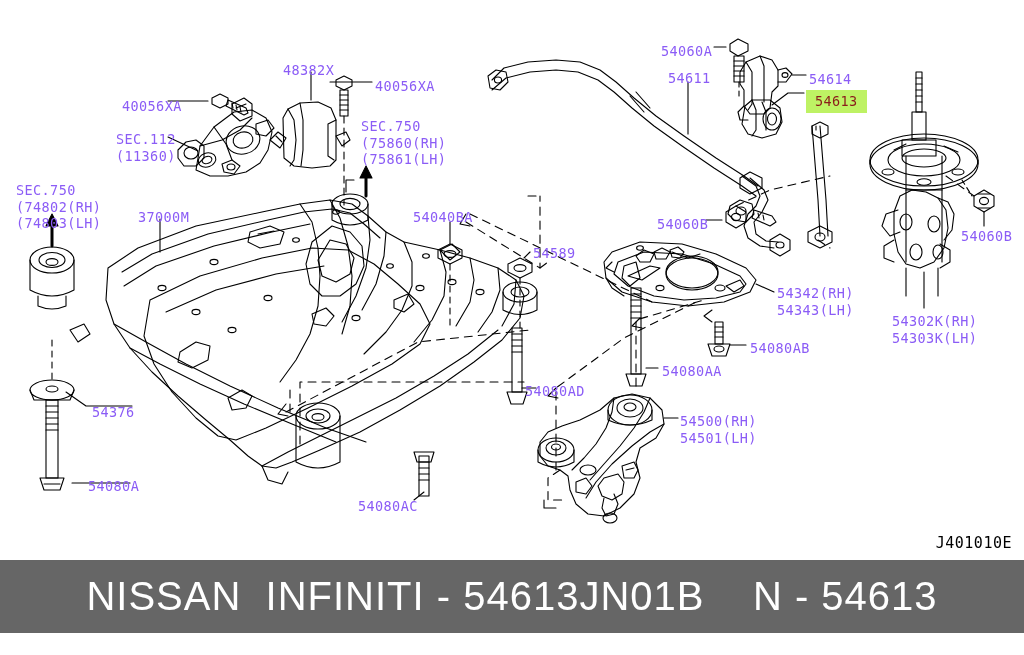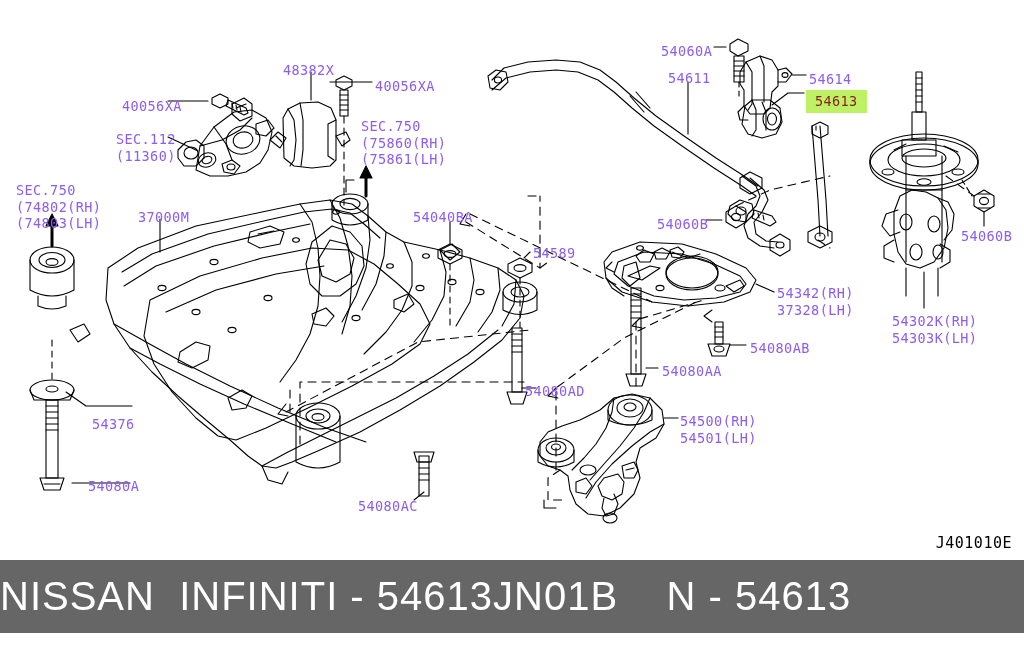--- a/index.html
+++ b/index.html
@@ -35,21 +35,21 @@
   #diagram-id{
     position:absolute;right:12px;bottom:8px;
     font-family:"DejaVu Sans Mono","Liberation Mono",monospace;
     font-size:15px;letter-spacing:0.5px;color:#000;
   }
 
   
   #footer{
     position:absolute;left:0;top:560px;width:1024px;height:73px;
     background:#666666;
-    display:flex;align-items:center;
+    display:flex;align-items:center;justify-content:center;
   }
   #footer-text{
     font-family:"Liberation Sans","DejaVu Sans",sans-serif;
     font-size:40px;
     color:#ffffff;
     letter-spacing:1px;
     white-space:pre;
     font-weight:400;
   }
 </style>
@@ -469,29 +469,29 @@
       <div class="lbl" style="left: 138px; top: 209px;">37000M</div>
       <div class="lbl" style="left: 413px; top: 209px;">54040BA</div>
       <div class="lbl" style="left: 533px; top: 245px;">54589</div>
       <div class="lbl" style="left: 661px; top: 43px;">54060A</div>
       <div class="lbl" style="left: 668px; top: 70px;">54611</div>
       <div class="lbl" style="left: 809px; top: 71px; text-align: center;">54614</div>
       <div class="lbl hl" style="left: 806px; top: 90px; background: #bef264; color: rgb(138, 27, 27);">54613</div>
       <div class="lbl" style="left: 657px; top: 216px;">54060B</div>
       <div class="lbl" style="left: 961px; top: 228px;">54060B</div>
       <div class="lbl multi" style="left: 777px; top: 285px;">54342(RH)
-37328(LH)</div>
+54343(LH)</div>
       <div class="lbl multi" style="left: 892px; top: 313px;">54302K(RH)
 54303K(LH)</div>
       <div class="lbl" style="left: 750px; top: 340px;">54080AB</div>
       <div class="lbl" style="left: 662px; top: 363px;">54080AA</div>
       <div class="lbl" style="left: 525px; top: 383px;">54080AD</div>
       <div class="lbl multi" style="left: 680px; top: 413px;">54500(RH)
 54501(LH)</div>
-      <div class="lbl" style="left: 92px; top: 416px; text-align: right;">54376</div>
+      <div class="lbl" style="left: 92px; top: 404px; text-align: right;">54376</div>
       <div class="lbl" style="left: 88px; top: 478px;">54080A</div>
       <div class="lbl" style="left: 358px; top: 498px;">54080AC</div>
       <div id="diagram-id">J401010E</div>
   </div>
 
   <div id="footer" style="background: rgb(102, 102, 102);">
     <div id="footer-text" style="color: rgb(255, 255, 255);">NISSAN  INFINITI - 54613JN01B    N - 54613</div>
   </div>
 
 </div>

